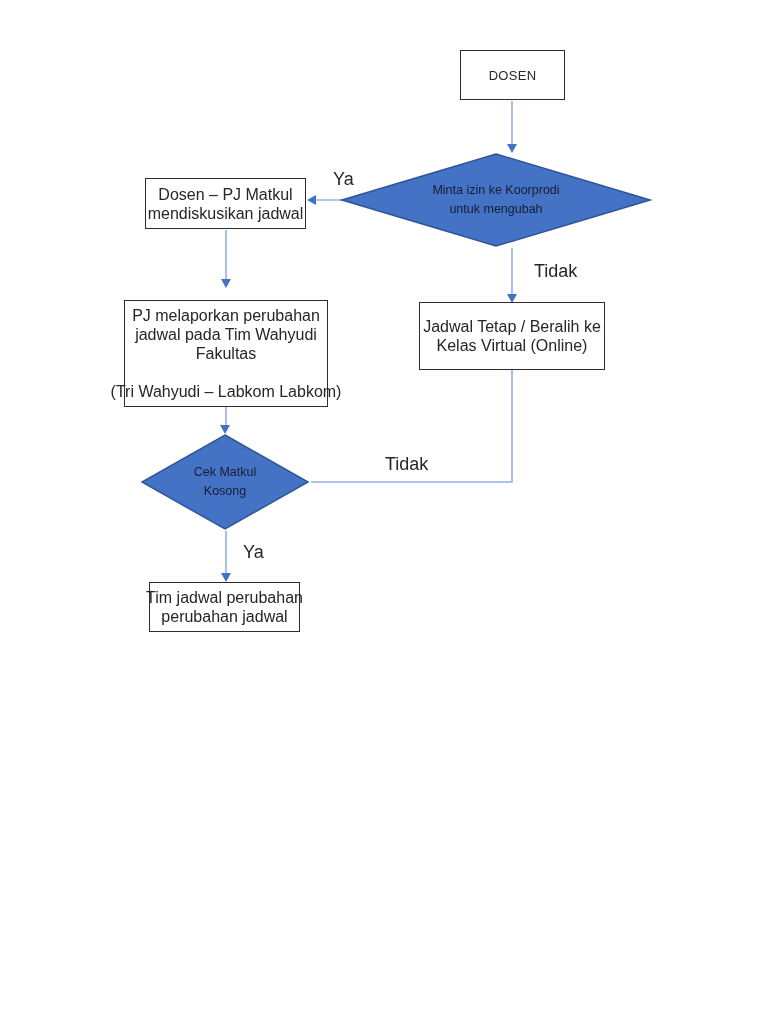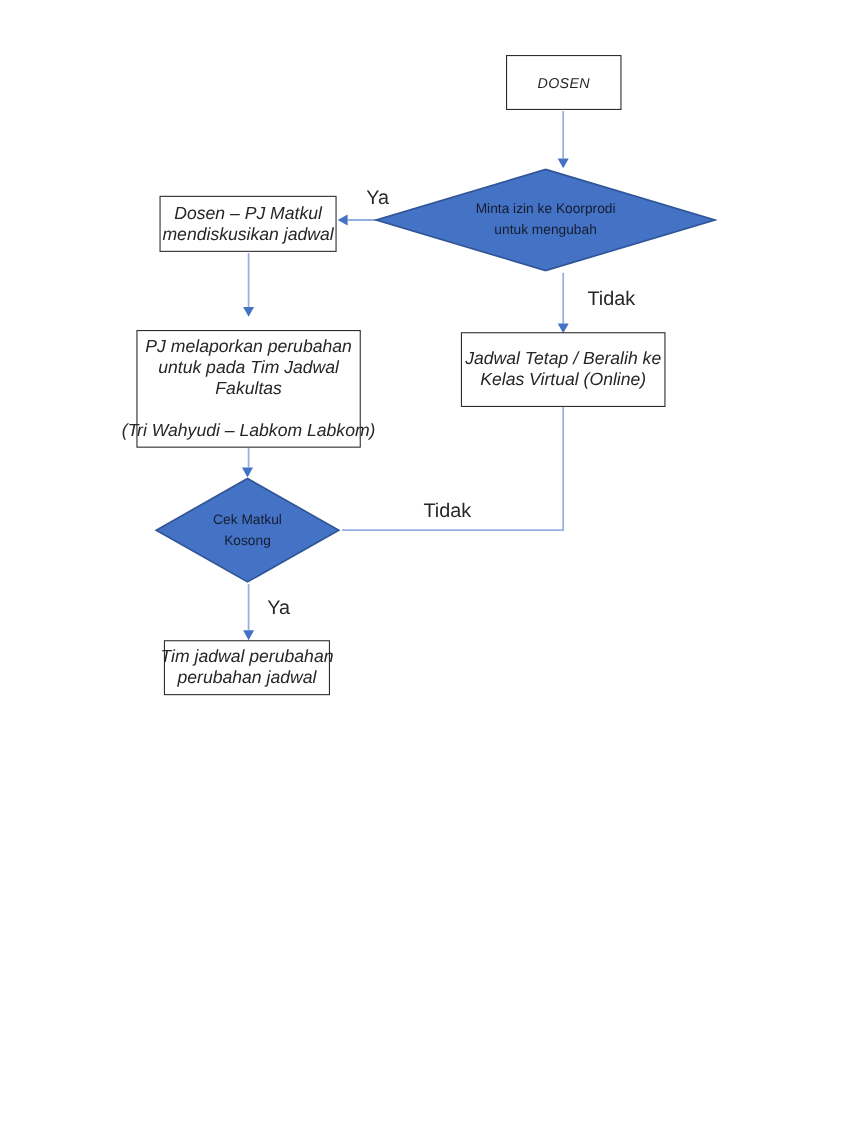--- a/index.html
+++ b/index.html
@@ -17,21 +17,21 @@
     width:768px;height:1024px;
     background:#ffffff;
     font-family:"Liberation Sans","DejaVu Sans",sans-serif;
     color:var(--text);
     overflow:hidden;
   }
   .connectors{position:absolute;left:0;top:0;width:768px;height:1024px;}
   .conn{stroke:var(--connector-line);stroke-width:1.6;fill:none;}
   .head{fill:var(--arrowhead);stroke:none;}
 
-  .node{position:absolute;box-sizing:border-box;font-style:italic;}
+  .node{position:absolute;box-sizing:border-box;}
   .box{
     background:#ffffff;
     border:1.6px solid var(--box-border);
     display:flex;flex-direction:column;align-items:center;justify-content:center;
     text-align:center;font-size:16px;line-height:19px;color:var(--text);
   }
   .line{display:block;white-space:nowrap;}
   .spacer{display:block;height:19px;}
 
   .diamond{position:absolute;}
@@ -116,21 +116,21 @@
     </div>
   </div>
 
   <div class="node box n-diskusi">
     <span class="line">Dosen – PJ Matkul</span>
     <span class="line">mendiskusikan jadwal</span>
   </div>
 
   <div class="node box n-lapor">
     <span class="line">PJ melaporkan perubahan</span>
-    <span class="line">untuk pada Tim Jadwal</span>
+    <span class="line">jadwal pada Tim Wahyudi</span>
     <span class="line">Fakultas</span>
     <span class="spacer"></span>
     <span class="line">(Tri Wahyudi – Labkom Labkom)</span>
   </div>
 
   <div class="node box n-jadwal">
     <span class="line">Jadwal Tetap / Beralih ke</span>
     <span class="line">Kelas Virtual (Online)</span>
   </div>
 

